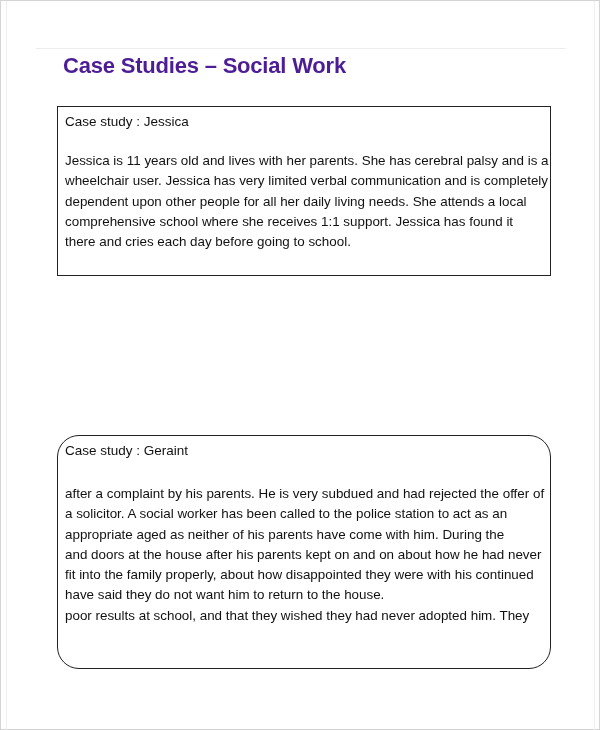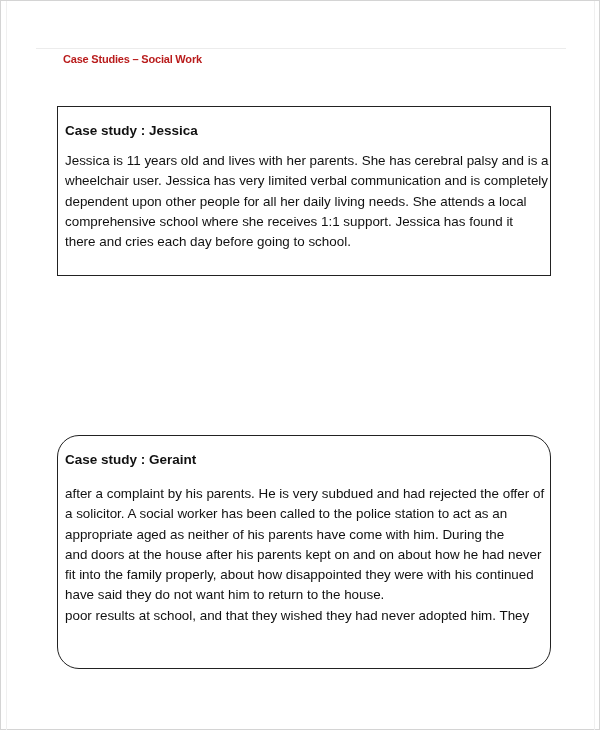--- a/index.html
+++ b/index.html
@@ -3,27 +3,27 @@
   <meta charset="utf-8">
   <style>
     html, body { margin: 0; padding: 0; background: #ffffff; }
     body { width: 600px; height: 730px; position: relative; overflow: hidden;
            font-family: "Liberation Sans", sans-serif; color: #111; }
     .page-frame { position: absolute; left: 0; top: 0; width: 598px; height: 728px;
                   border: 1px solid #d4d4d4; background: #fff; }
     .inner-line-left { position: absolute; left: 5px; top: 0; width: 1px; height: 729px; background: #f0f0f0; }
     .inner-line-right { position: absolute; left: 593px; top: 0; width: 1px; height: 729px; background: #f0f0f0; }
     .top-rule { position: absolute; left: 35px; top: 47px; width: 530px; height: 1px; background: #ececec; }
-    .doc-title { position: absolute; left: 62px; top: 52px; font-size: 11px; font-weight: bold;
-                 letter-spacing: -0.2px; color: #b91c1c; }
+    .doc-title { position: absolute; left: 62px; top: 52px; font-size: 22px; font-weight: bold;
+                 letter-spacing: -0.2px; color: #4c1d95; }
     .case-box { position: absolute; left: 56px; width: 494px; border: 1.5px solid #222;
                 box-sizing: border-box; background: #fff; }
     .case-box.jessica { top: 105px; height: 170px; }
     .case-box.geraint { top: 434px; height: 234px; border-radius: 22px; }
-    .case-heading { position: absolute; left: 7px; top: 16px; font-size: 13.5px; font-weight: bold; color: #111; }
+    .case-heading { position: absolute; left: 7px; top: 7px; font-size: 13.5px; font-weight: normal; color: #111; }
     .case-body { position: absolute; left: 7px; width: 484px; font-size: 13.4px; line-height: 20.3px;
                  color: #111; white-space: nowrap; }
     .case-box.jessica .case-body { top: 44px; }
     .case-box.geraint .case-body { top: 48px; }
     .case-line { display: block; height: 20.3px; }
   </style>
 </head>
 <body>
 
 <div class="page-frame">

